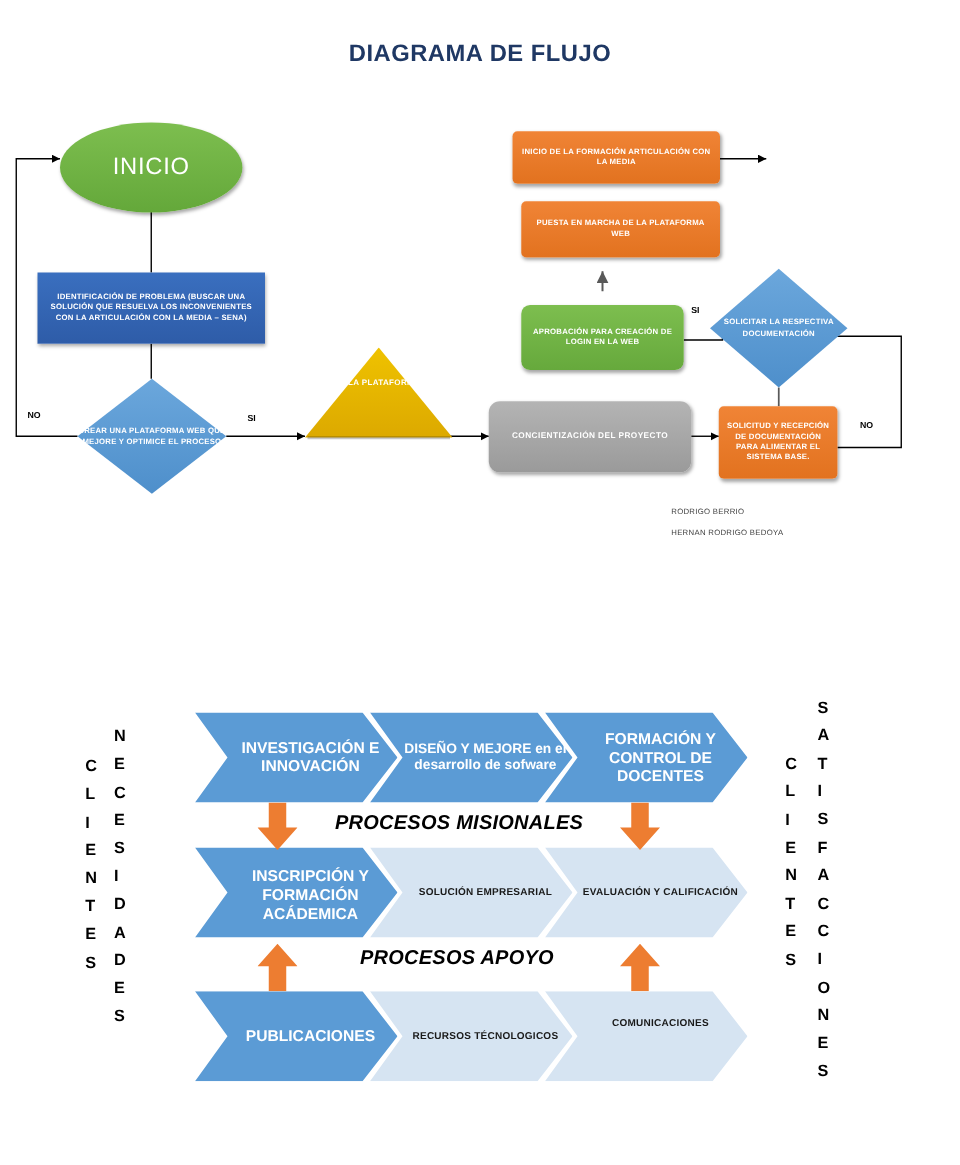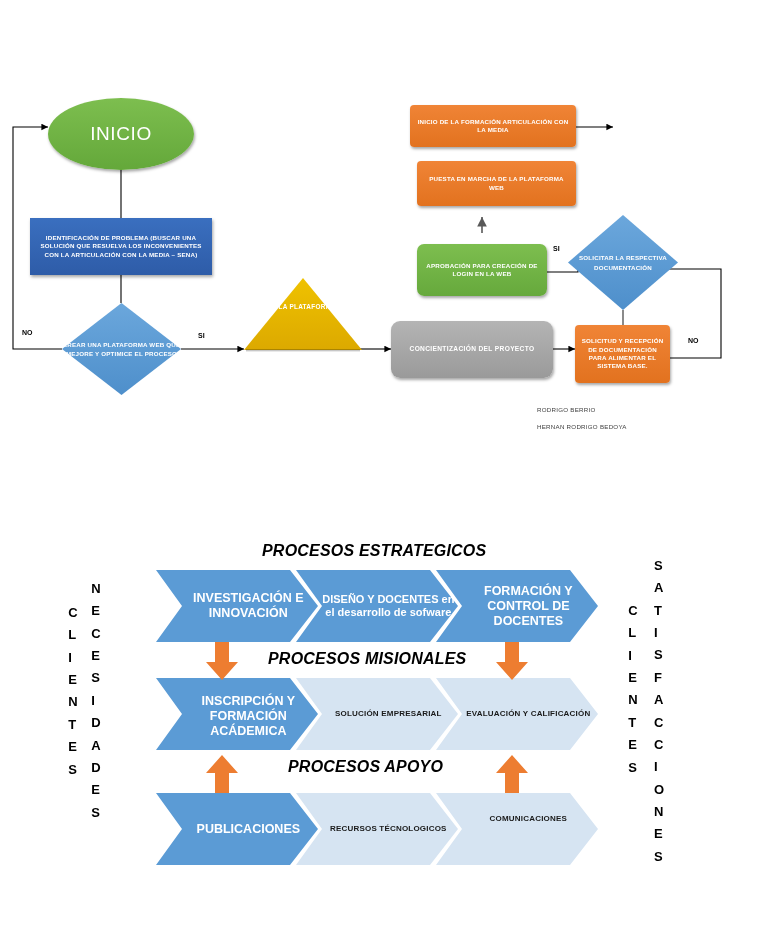--- a/index.html
+++ b/index.html
@@ -89,20 +89,21 @@
     font-size:13px;font-weight:bold;color:#000;line-height:1.72;
   }
 
   .oarrow{position:absolute;}
 </style>
 </head>
 <body>
 
 <div class="canvas">
 
+  <div class="abs" id="doc-title">DIAGRAMA DE FLUJO</div>
 
   <div class="abs" style="left:0;top:80px;width:768px;height:360px;">
 
     <svg class="conn" style="left:0;top:0;width:768px;height:360px;">
       <defs>
         <marker id="ah" markerWidth="7" markerHeight="7" refX="6" refY="3" orient="auto">
           <path d="M0,0 L6,3 L0,6 z" fill="#000"></path>
         </marker>
         <marker id="ahg" markerWidth="7" markerHeight="7" refX="6" refY="3" orient="auto">
           <path d="M0,0 L6,3 L0,6 z" fill="#595959"></path>
@@ -209,39 +210,38 @@
     <div class="lbl" style="left:198px;top:252px;">SI</div>
     <div class="lbl" style="left:553px;top:165px;">SI</div>
     <div class="lbl" style="left:688px;top:257px;">NO</div>
 
     <div class="signature" style="left:537px;top:326px;">RODRIGO BERRIO</div>
     <div class="signature" style="left:537px;top:343px;">HERNAN RODRIGO BEDOYA</div>
   </div>
 
   <div class="abs" style="left:0;top:530px;width:768px;height:402px;">
 
-    <div class="sect-title" style="left:262px;top:12px;">PROCESOS ESTRATEGICOS</div>
     <div class="sect-title" style="left:268px;top:120px;">PROCESOS MISIONALES</div>
     <div class="sect-title" style="left:288px;top:228px;">PROCESOS APOYO</div>
 
     <div class="chev chev-dark" style="left:156px;top:40px;width:162px;height:72px;">
       <svg width="162" height="72" viewBox="0 0 162 72" preserveAspectRatio="none">
         <polygon points="0,0 134,0 162,36 134,72 0,72 26,36" fill="#5B9BD5"></polygon>
       </svg>
       <div class="chev-label">
         <span>INVESTIGACIÓN E INNOVACIÓN</span>
       </div>
     </div>
 
     <div class="chev chev-dark small" style="left:296px;top:40px;width:162px;height:72px;">
       <svg width="162" height="72" viewBox="0 0 162 72" preserveAspectRatio="none">
         <polygon points="0,0 134,0 162,36 134,72 0,72 26,36" fill="#5B9BD5"></polygon>
       </svg>
       <div class="chev-label">
-        <span>DISEÑO Y DOCENTES en el desarrollo de sofware</span>
+        <span>DISEÑO Y MEJORE en el desarrollo de sofware</span>
       </div>
     </div>
 
     <div class="chev chev-dark" style="left:436px;top:40px;width:162px;height:72px;">
       <svg width="162" height="72" viewBox="0 0 162 72" preserveAspectRatio="none">
         <polygon points="0,0 134,0 162,36 134,72 0,72 26,36" fill="#5B9BD5"></polygon>
       </svg>
       <div class="chev-label">
         <span>FORMACIÓN Y CONTROL DE DOCENTES</span>
       </div>

